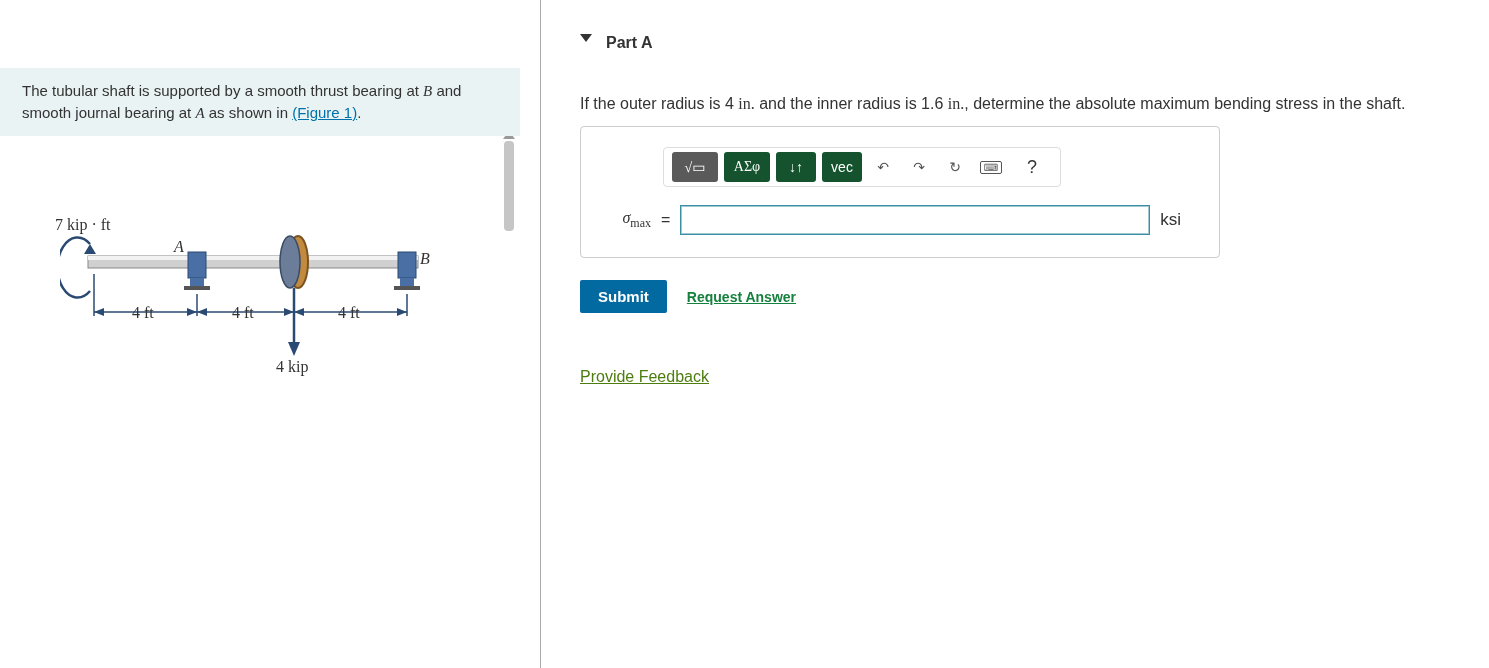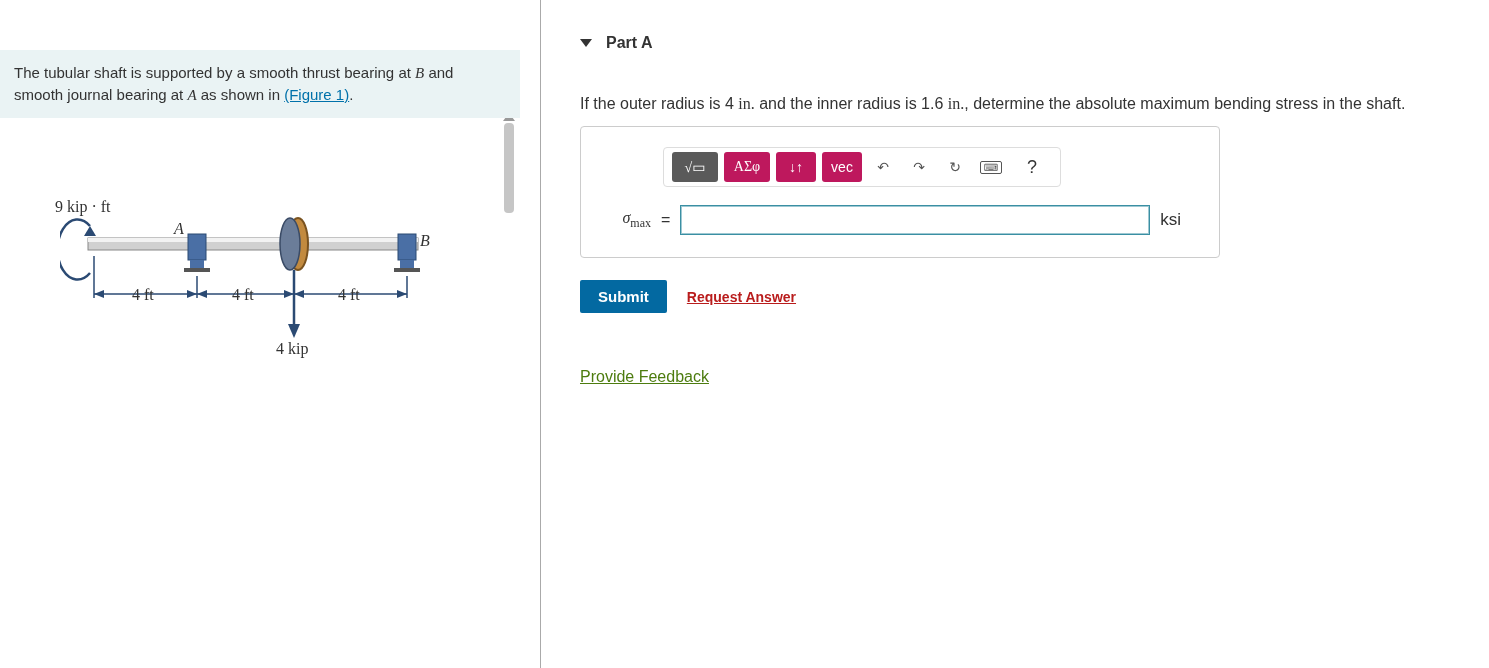--- a/index.html
+++ b/index.html
@@ -32,22 +32,22 @@
   .divider {
     position: absolute;
     left: 540px;
     top: 0;
     bottom: 0;
     width: 1px;
     background: #aaa;
   }
   .problem-text {
     background: #eaf3f4;
-    padding: 12px 14px;
-    margin: 50px 0 0 0;
+    padding: 12px 22px;
+    margin: 68px 0 0 0;
     width: 520px;
     font-size: 15px;
     line-height: 1.4;
   }
   .problem-text .math-i { font-style: italic; font-family: "Times New Roman", serif; }
   .problem-text a { color: #0071aa; text-decoration: underline; }
   .figure-header {
     display: flex;
     align-items: center;
     justify-content: space-between;
@@ -87,21 +87,21 @@
     width:0;height:0;
     border-left:6px solid transparent;
     border-right:6px solid transparent;
     border-bottom:8px solid #999;
   }
   
   .shaft-figure { position: absolute; left: 60px; top: 80px; width: 420px; height: 180px; }
   .shaft-label { font-family: "Times New Roman", serif; position:absolute; font-size:16px; }
   
   .part-header {
-    display: flex; align-items: center; gap: 14px;
+    display: flex; align-items: flex-start; gap: 14px;
     padding: 4px 0 10px 0;
     font-weight: bold;
     font-size: 16px;
   }
   .caret { width:0;height:0;border-left:6px solid transparent;border-right:6px solid transparent;border-top:8px solid #333; }
   .question-text { margin: 30px 0 10px 0; font-size: 16px; color:#333; line-height:1.5; }
   .unit-txt { font-family: "Times New Roman", serif; }
   .instruction { font-weight: bold; margin: 10px 0 16px 0; font-size:16px; }
   .answer-box {
     border: 1px solid #ccc;
@@ -115,21 +115,21 @@
     align-items: center;
     gap: 6px;
     background: #fff;
     border: 1px solid #ddd;
     border-radius: 4px;
     padding: 4px 8px;
     width: fit-content;
     margin: 0 0 18px 64px;
   }
   .tb-btn {
-    background: #be185d;
+    background: #14532d;
     color: #fff;
     border: none;
     border-radius: 3px;
     width: 40px; height: 30px;
     display:flex;align-items:center;justify-content:center;
     font-size:14px;
     cursor:pointer;
     font-family: Arial, sans-serif;
   }
   .tb-btn.light {
@@ -158,39 +158,39 @@
   .submit-btn {
     background:#0369a1;
     color:#fff;
     border:none;
     padding:8px 18px;
     font-size:15px;
     font-weight:bold;
     border-radius:2px;
     cursor:pointer;
   }
-  .link-btn { color:#b91c1c; font-weight:bold; font-size:14px; text-decoration:underline; cursor:pointer; }
+  .link-btn { color:#15803d; font-weight:bold; font-size:14px; text-decoration:underline; cursor:pointer; }
   .feedback-link { display:inline-block; margin-top:55px; color:#4d7c0f; text-decoration:underline; font-size:16px; cursor:pointer; }
   .kb-icon { border:1px solid #555; border-radius:2px; padding:0 3px; font-size:10px;}
 </style>
 </head>
 <body>
 
 <div class="layout">
   <div class="left-pane">
     <div class="problem-text">
       <span>The tubular shaft is supported by a smooth thrust bearing at </span><span class="math-i">B</span><span> and smooth journal bearing at </span><span class="math-i">A</span><span> as shown in </span><a href="#">(Figure 1)</a><span>.</span>
     </div>
 
 
     <div class="figure-body">
       <div class="scroll-arrow"></div>
       <div class="scroll-indicator"></div>
       <div class="shaft-figure">
-        <div class="shaft-label" style="left:-5px;top:0;">9 kip · ft</div>
+        <div class="shaft-label" style="left:-5px;top:0;">7 kip · ft</div>
         <svg width="420" height="180">
 
           <path d="M 30 28 A 20 30 0 1 0 30 75" stroke="#2b4a73" stroke-width="2.5" fill="none"></path>
           <polygon points="30,28 24,38 36,38" fill="#2b4a73"></polygon>
 
           <rect x="28" y="40" width="330" height="12" fill="#d0d0d0" stroke="#888"></rect>
           <rect x="28" y="40" width="330" height="4" fill="#f2f2f2"></rect>
 
           <rect x="128" y="36" width="18" height="26" fill="#4a6fa5" stroke="#2b4a73"></rect>
           <rect x="130" y="62" width="14" height="8" fill="#4a6fa5"></rect>

